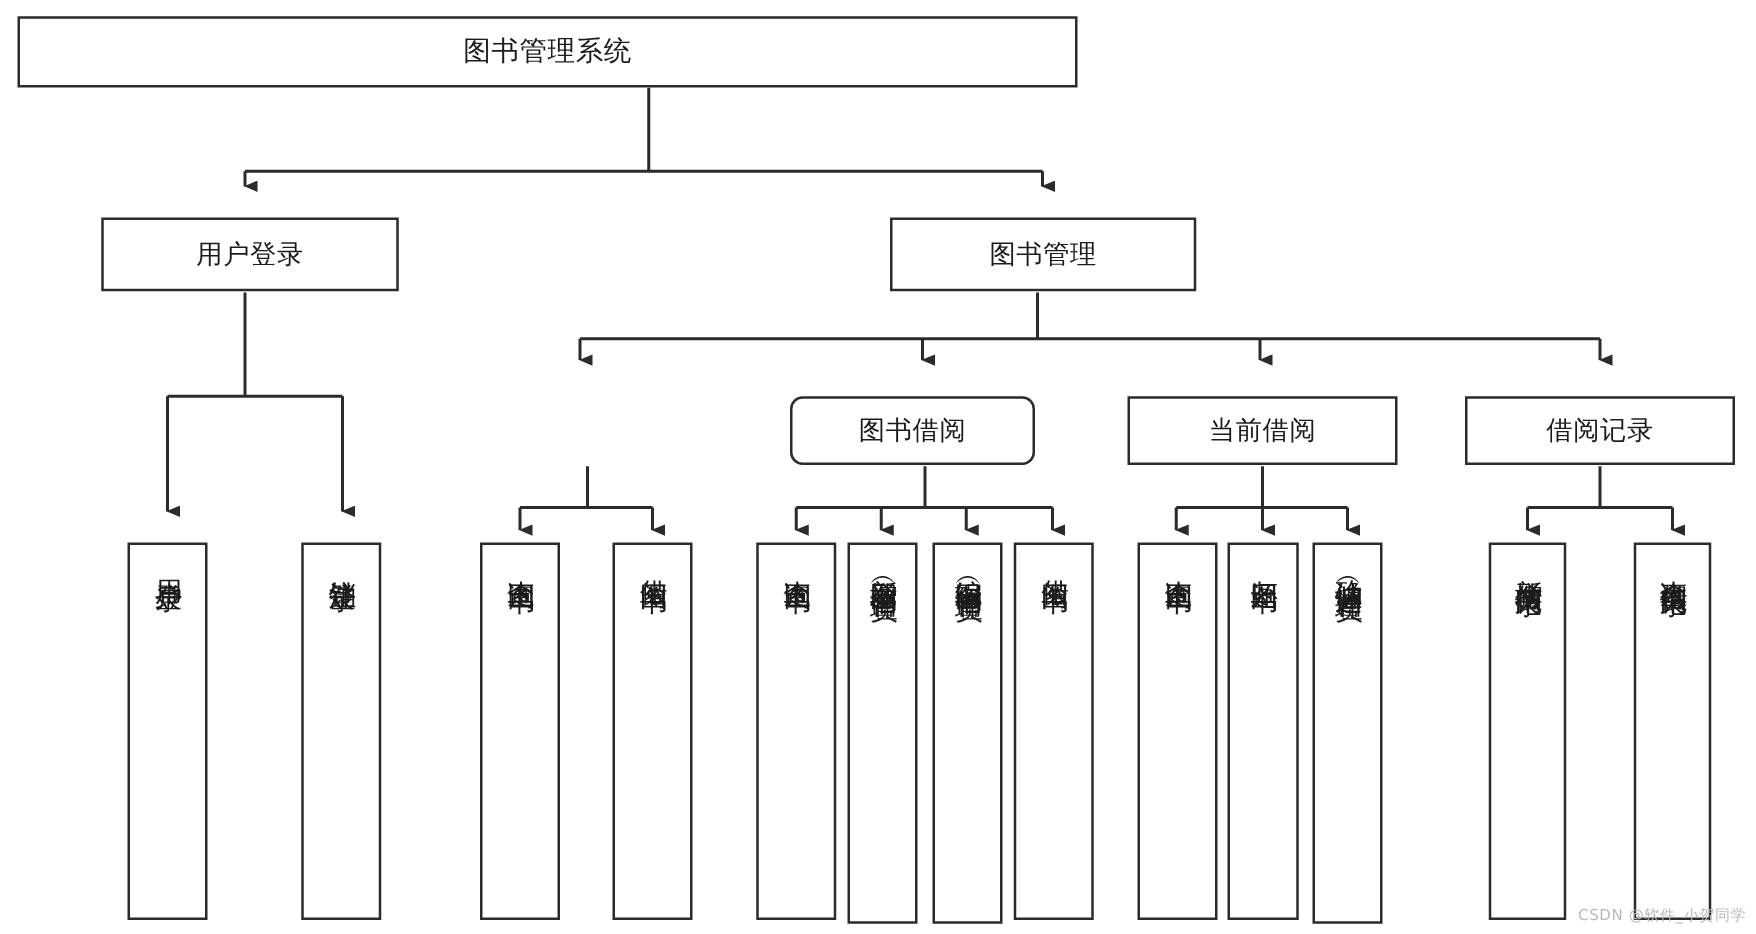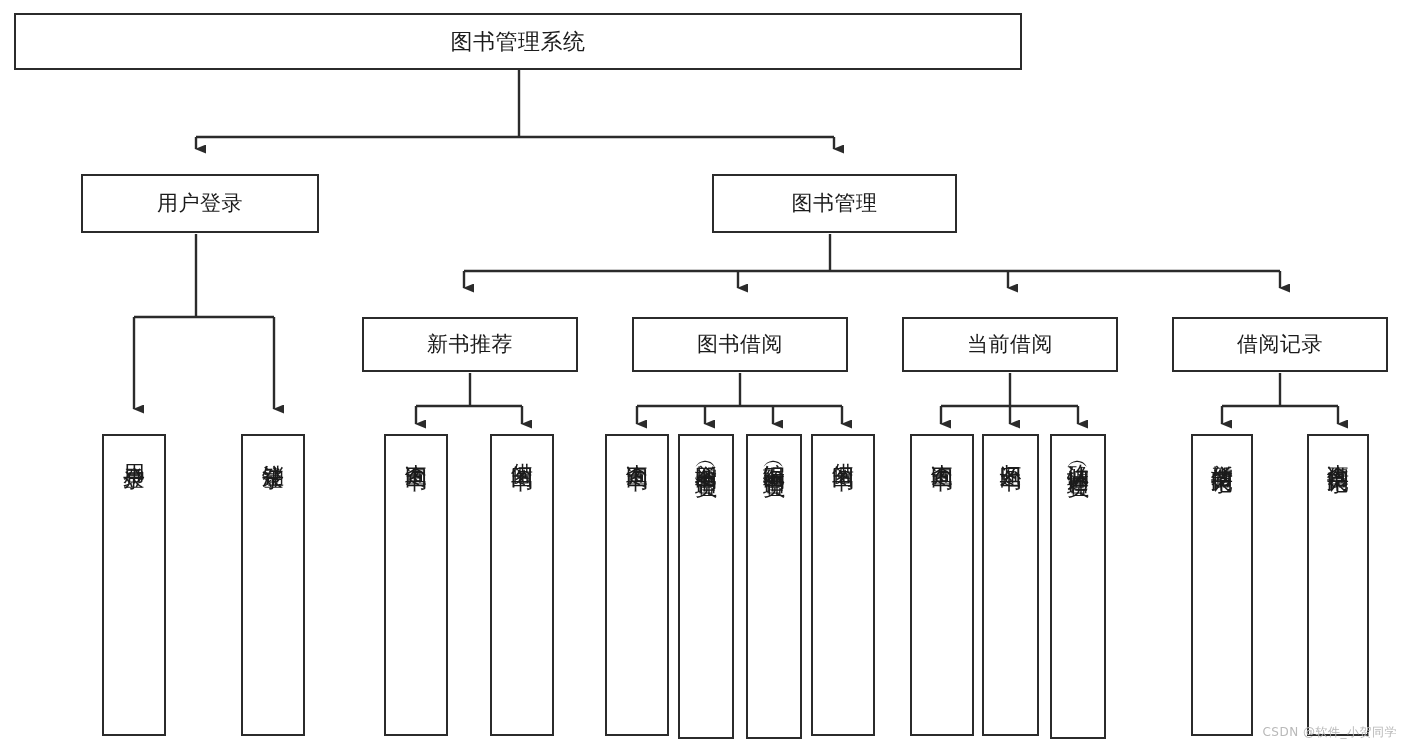--- a/index.html
+++ b/index.html
@@ -125,37 +125,34 @@
       <path d="M1010,406 L1010,424" marker-end="url(#arrowhead)"></path>
       <path d="M1078,406 L1078,424" marker-end="url(#arrowhead)"></path>
 
       <path d="M1280,373 L1280,406"></path>
       <path d="M1222,406 L1338,406"></path>
       <path d="M1222,406 L1222,424" marker-end="url(#arrowhead)"></path>
       <path d="M1338,406 L1338,424" marker-end="url(#arrowhead)"></path>
     </g>
   </svg>
 
-  <div class="node horiz root" style="left:14px; top:13px; width:1008px; height:57px;">
+  <div class="node horiz root" style="left:14px; top:13px; width:848px; height:57px;">
     <span class="label">图书管理系统</span>
   </div>
 
   <div class="node horiz" style="left:81px; top:174px; width:238px; height:59px;">
     <span class="label">用户登录</span>
   </div>
 
   <div class="node horiz" style="left:712px; top:174px; width:245px; height:59px;">
     <span class="label">图书管理</span>
   </div>
 
-  <div class="node horiz" style="left:362px; top:317px; width:216px; height:55px;">
-    <span class="label">新书推荐</span>
-  </div>
-
-  <div class="node horiz" style="left:632px; top:317px; width:216px; height:55px;">
+
+  <div class="node horiz" style="left:632px; top:317px; width:196px; height:55px;border-radius:10px;">
     <span class="label">图书借阅</span>
   </div>
 
   <div class="node horiz" style="left:902px; top:317px; width:216px; height:55px;">
     <span class="label">当前借阅</span>
   </div>
 
   <div class="node horiz" style="left:1172px; top:317px; width:216px; height:55px;">
     <span class="label">借阅记录</span>
   </div>

